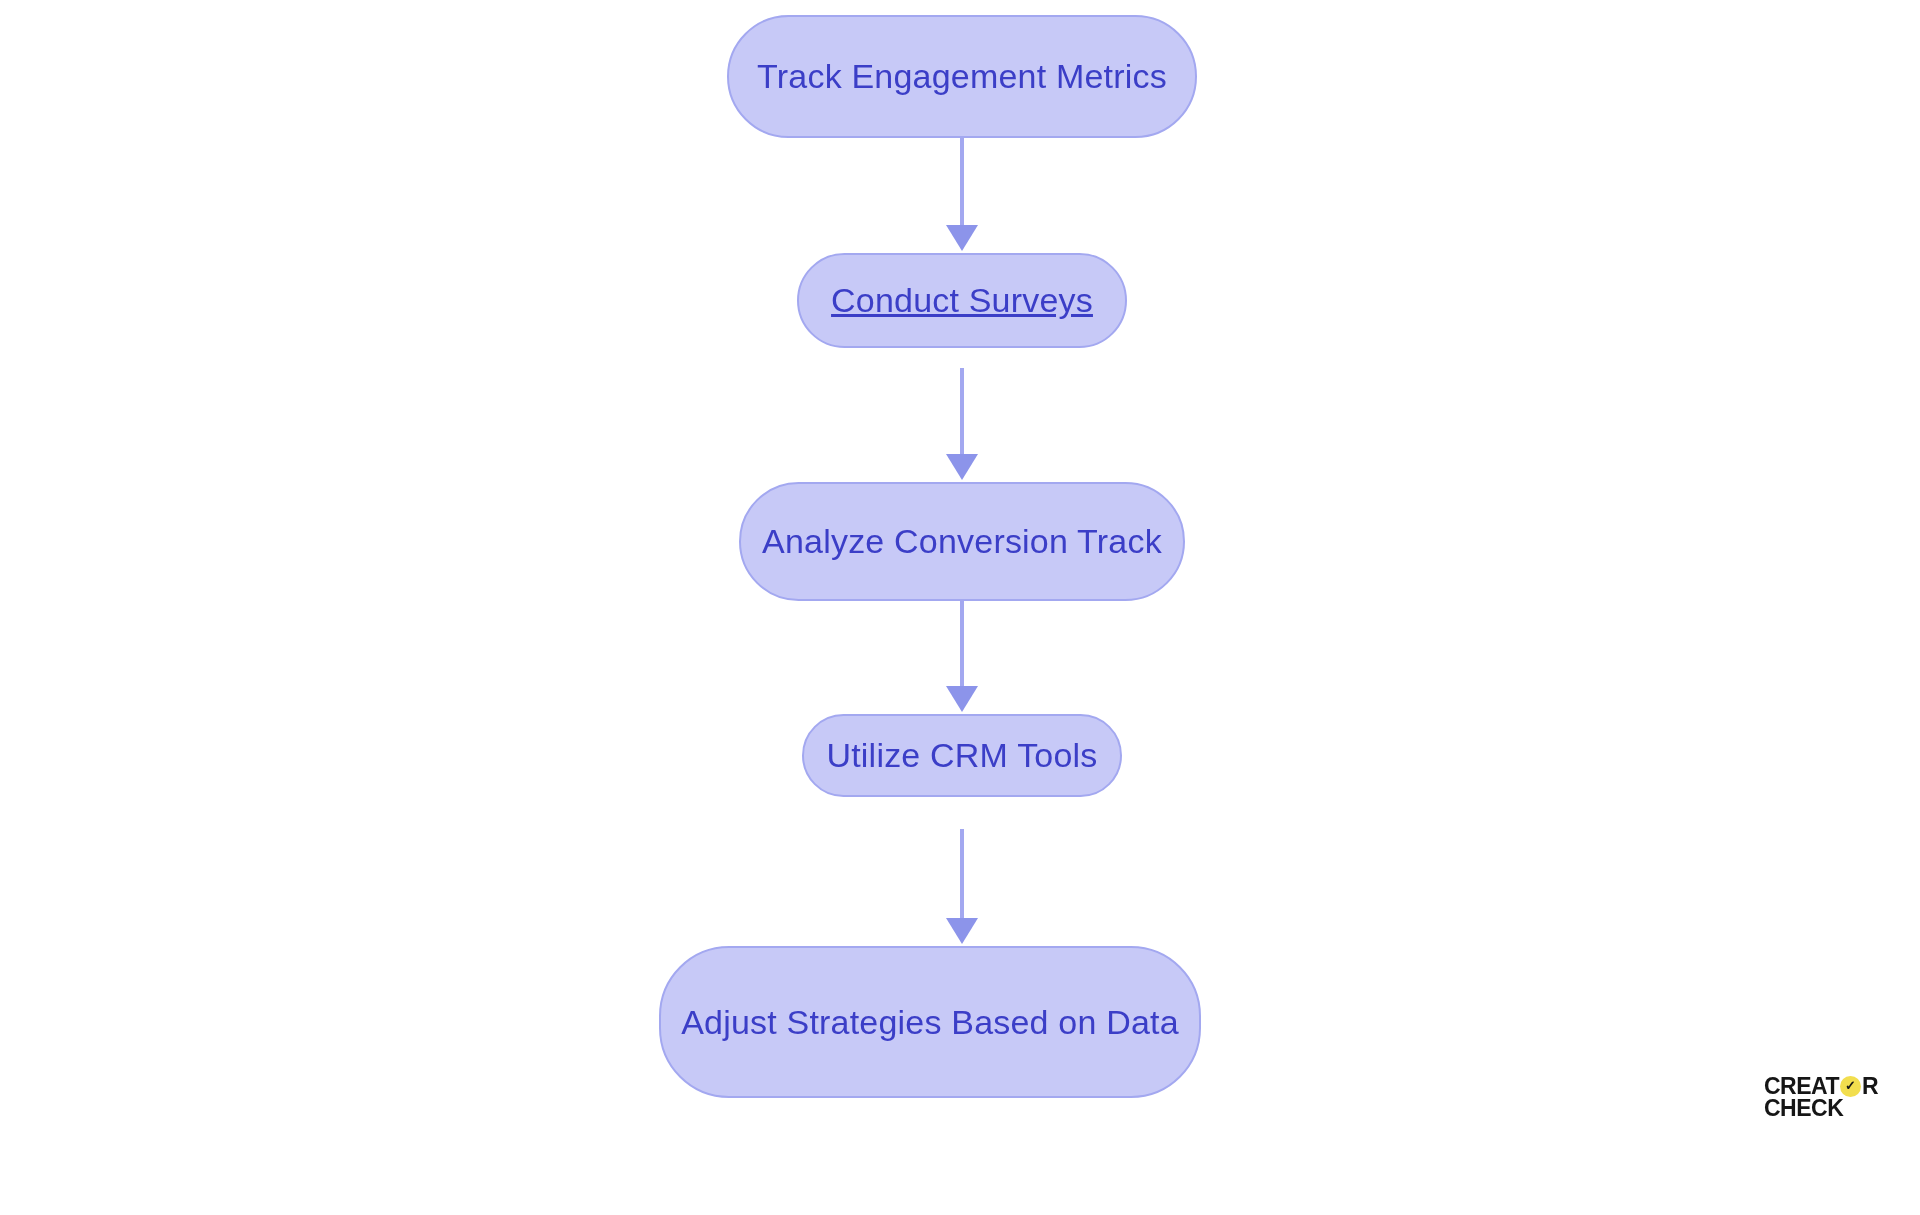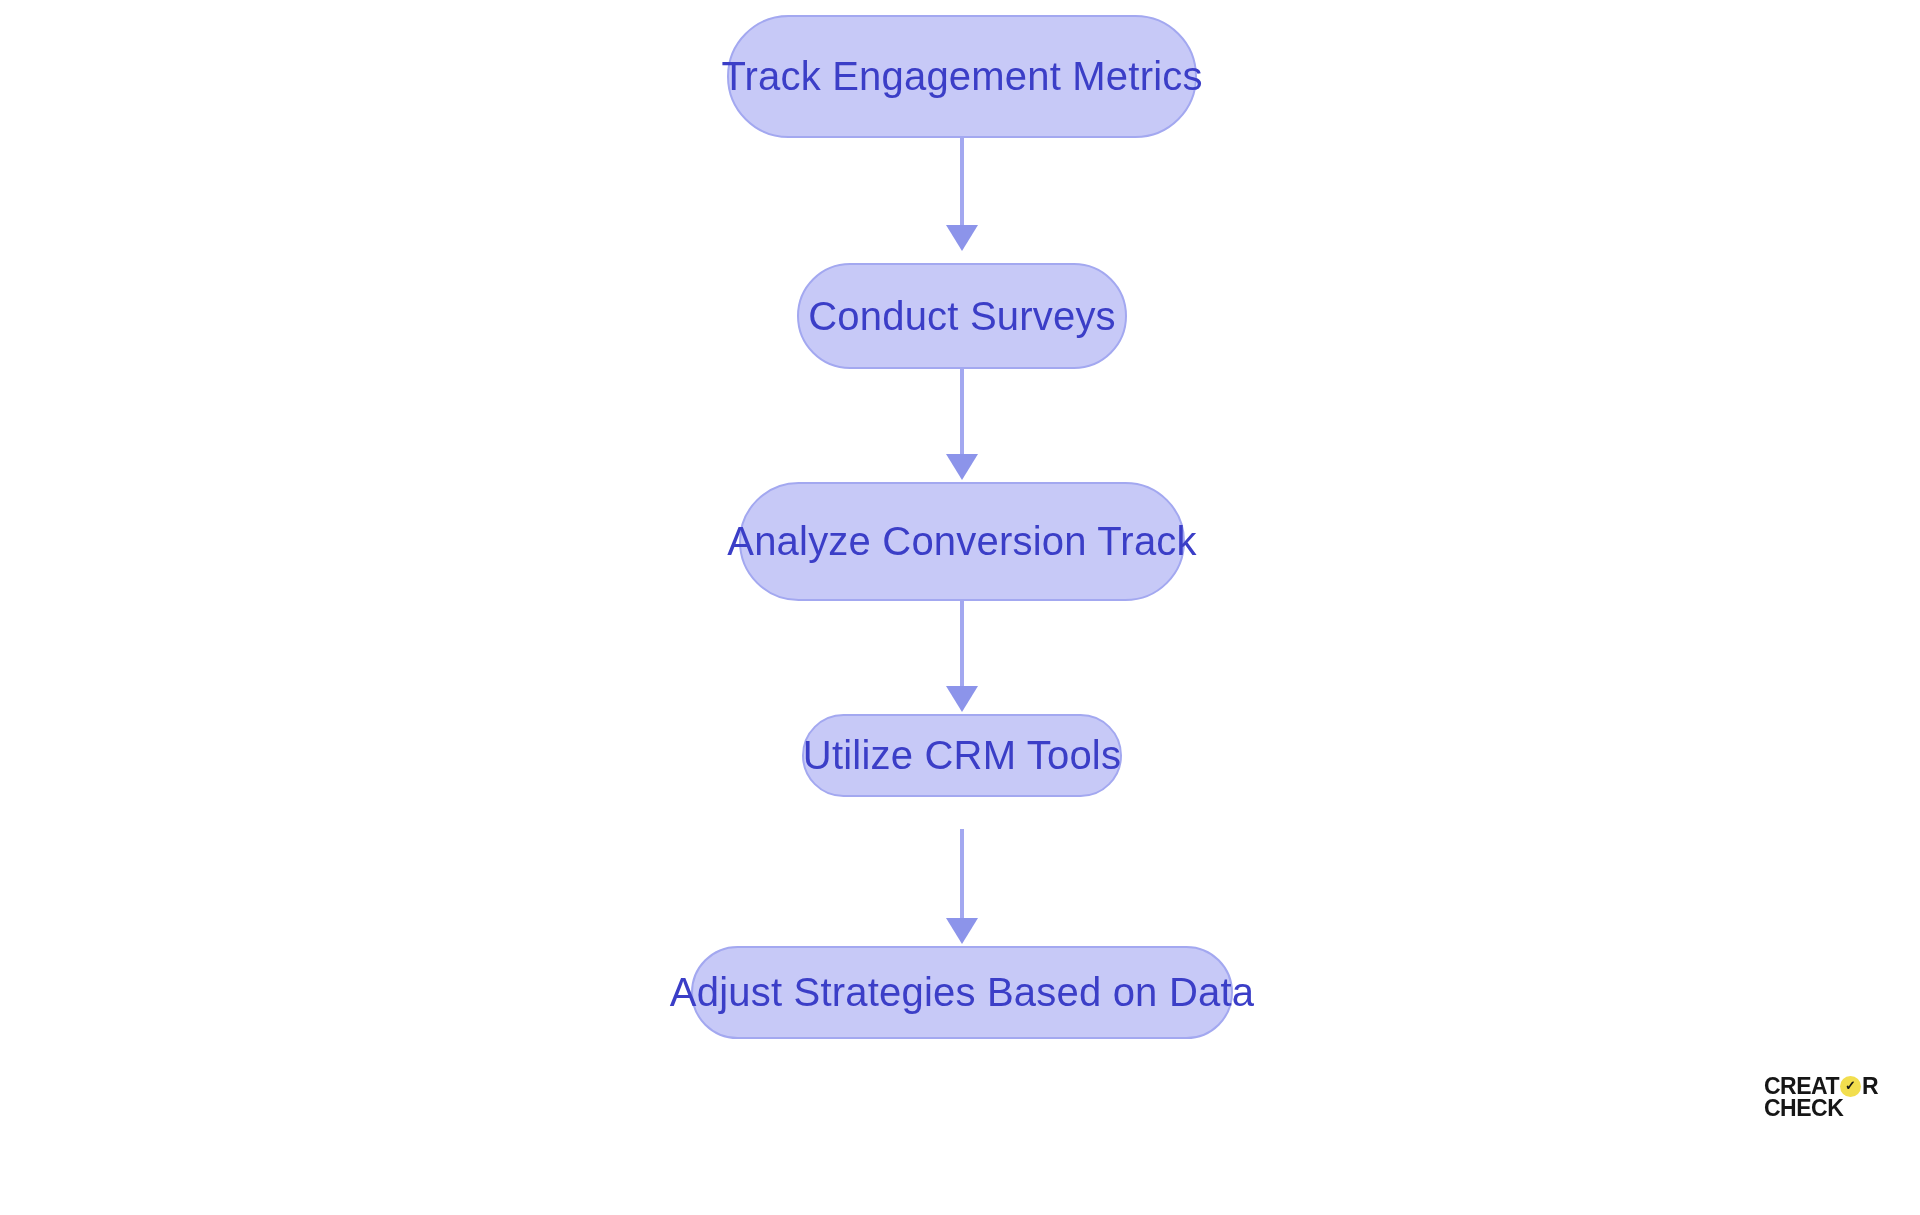--- a/index.html
+++ b/index.html
@@ -18,29 +18,29 @@
   .node {
     position: absolute;
     box-sizing: border-box;
     background: #c7c9f7;
     border: 2px solid #a3a8f0;
     border-radius: 70px;
     display: flex;
     align-items: center;
     justify-content: center;
     color: #3b3ec7;
-    font-size: 40px;
+    font-size: 34px;
     letter-spacing: 0.2px;
     white-space: nowrap;
   }
   .n1 { left: 727px; top: 15px;  width: 470px; height: 123px; }
-  .n2 { left: 797px; top: 263px; width: 330px; height: 106px; }
+  .n2 { left: 797px; top: 253px; width: 330px; height: 95px; text-decoration: underline; }
   .n3 { left: 739px; top: 482px; width: 446px; height: 119px; }
   .n4 { left: 802px; top: 714px; width: 320px; height: 83px; }
-  .n5 { left: 691px; top: 946px; width: 542px; height: 93px; }
+  .n5 { left: 659px; top: 946px; width: 542px; height: 152px; }
 
   .arrow {
     position: absolute;
     left: 946px;
     width: 32px;
   }
   .a1 { top: 138px; height: 113px; }
   .a2 { top: 368px; height: 112px; }
   .a3 { top: 601px; height: 111px; }
   .a4 { top: 829px; height: 115px; }

